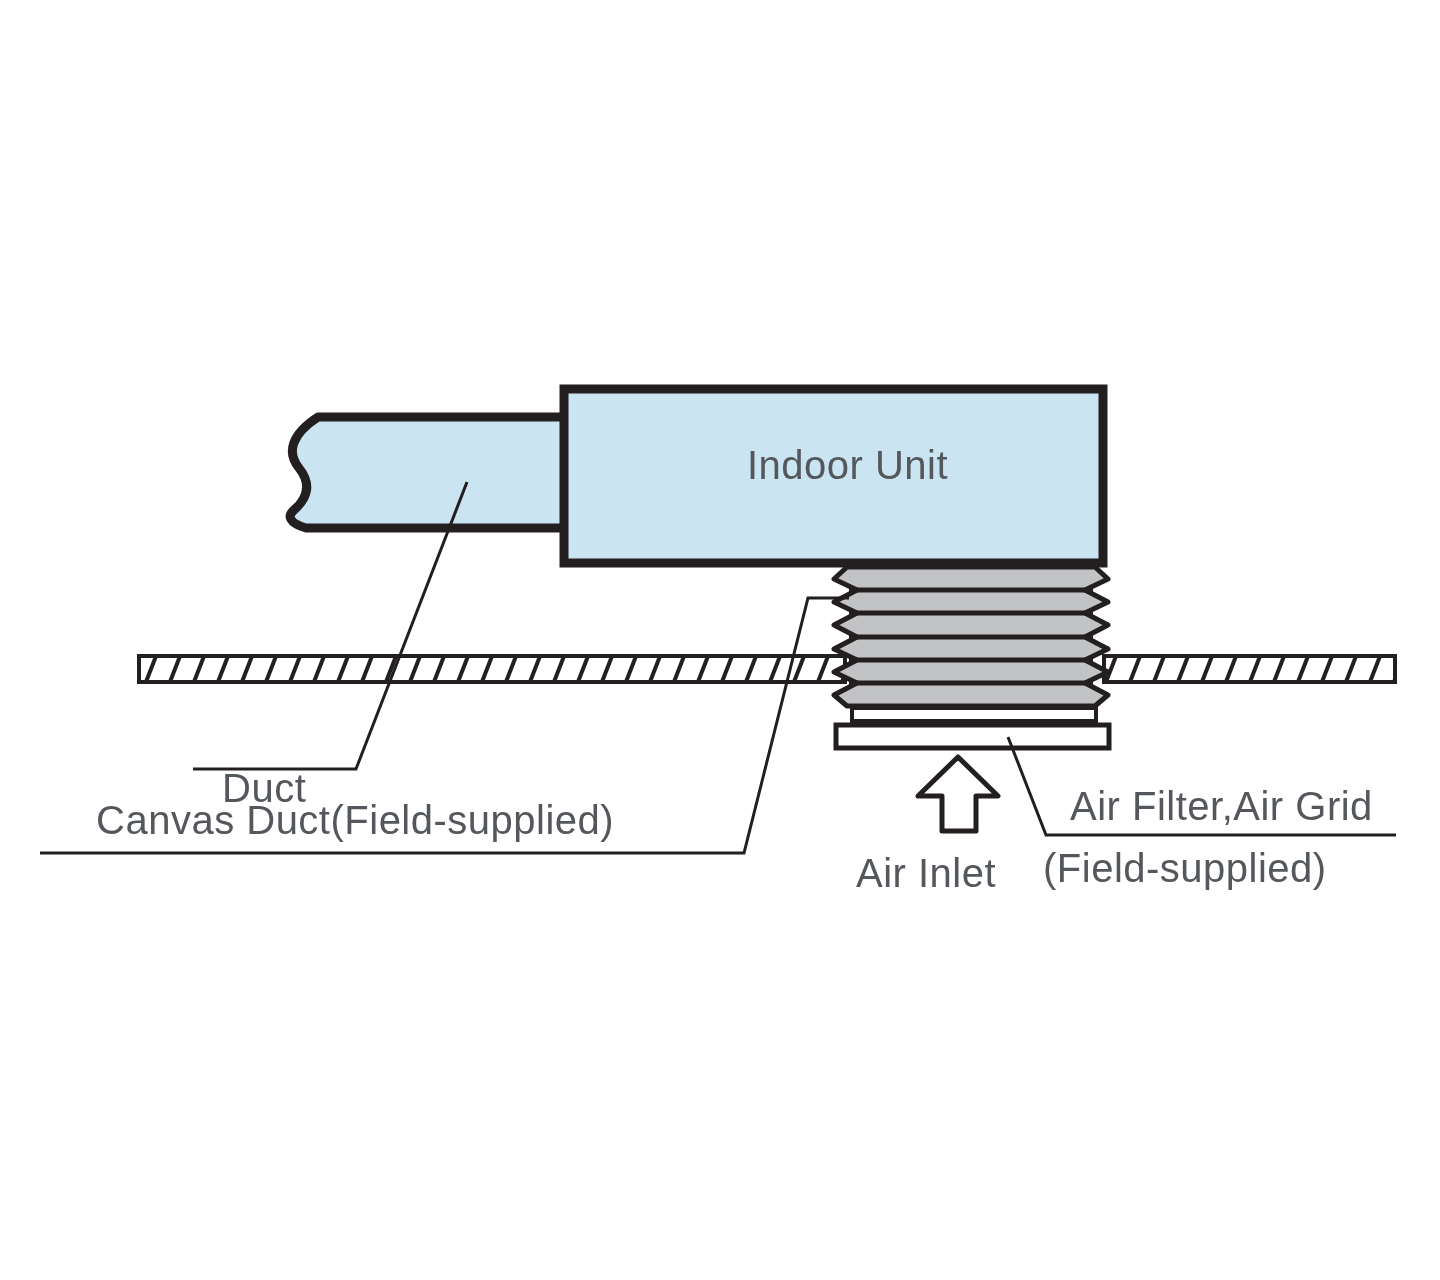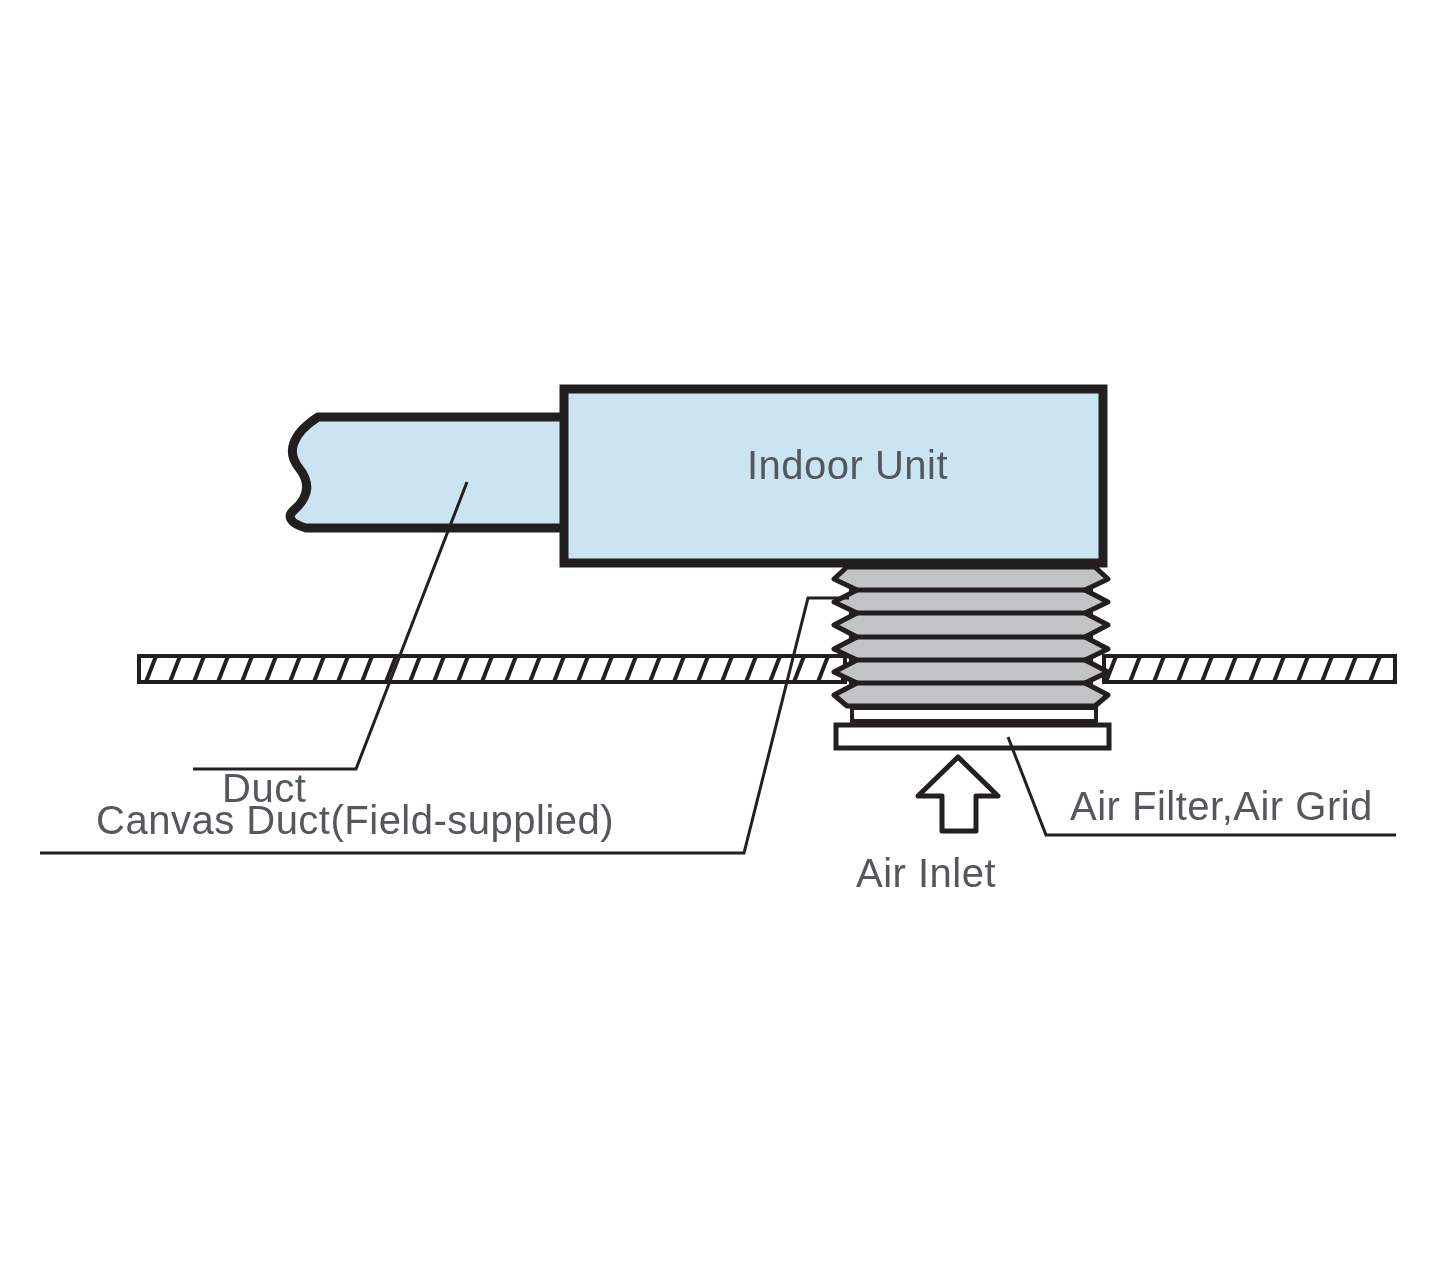--- a/index.html
+++ b/index.html
@@ -88,14 +88,15 @@
     <polyline class="shape-stroke no-fill" stroke-width="3" points="40,853 744,853 808,598 849,598"></polyline>
     <polyline class="shape-stroke no-fill" stroke-width="3" points="1008,737 1046,835 1396,835"></polyline>
 
     <path class="white-fill shape-stroke" stroke-width="5" stroke-linejoin="round" d="M958,757 L998,796 L976,796 L976,831 L942,831 L942,796 L918,796 Z"></path>
   </svg>
 
   <div class="label label-indoor-unit">Indoor Unit</div>
   <div class="label label-duct">Duct</div>
   <div class="label label-air-filter">Air Filter,Air Grid</div>
   <div class="label label-canvas-duct">Canvas Duct(Field-supplied)</div>
+  <div class="label label-field-supplied">(Field-supplied)</div>
   <div class="label label-air-inlet">Air Inlet</div>
 </div>
 
 </body></html>

